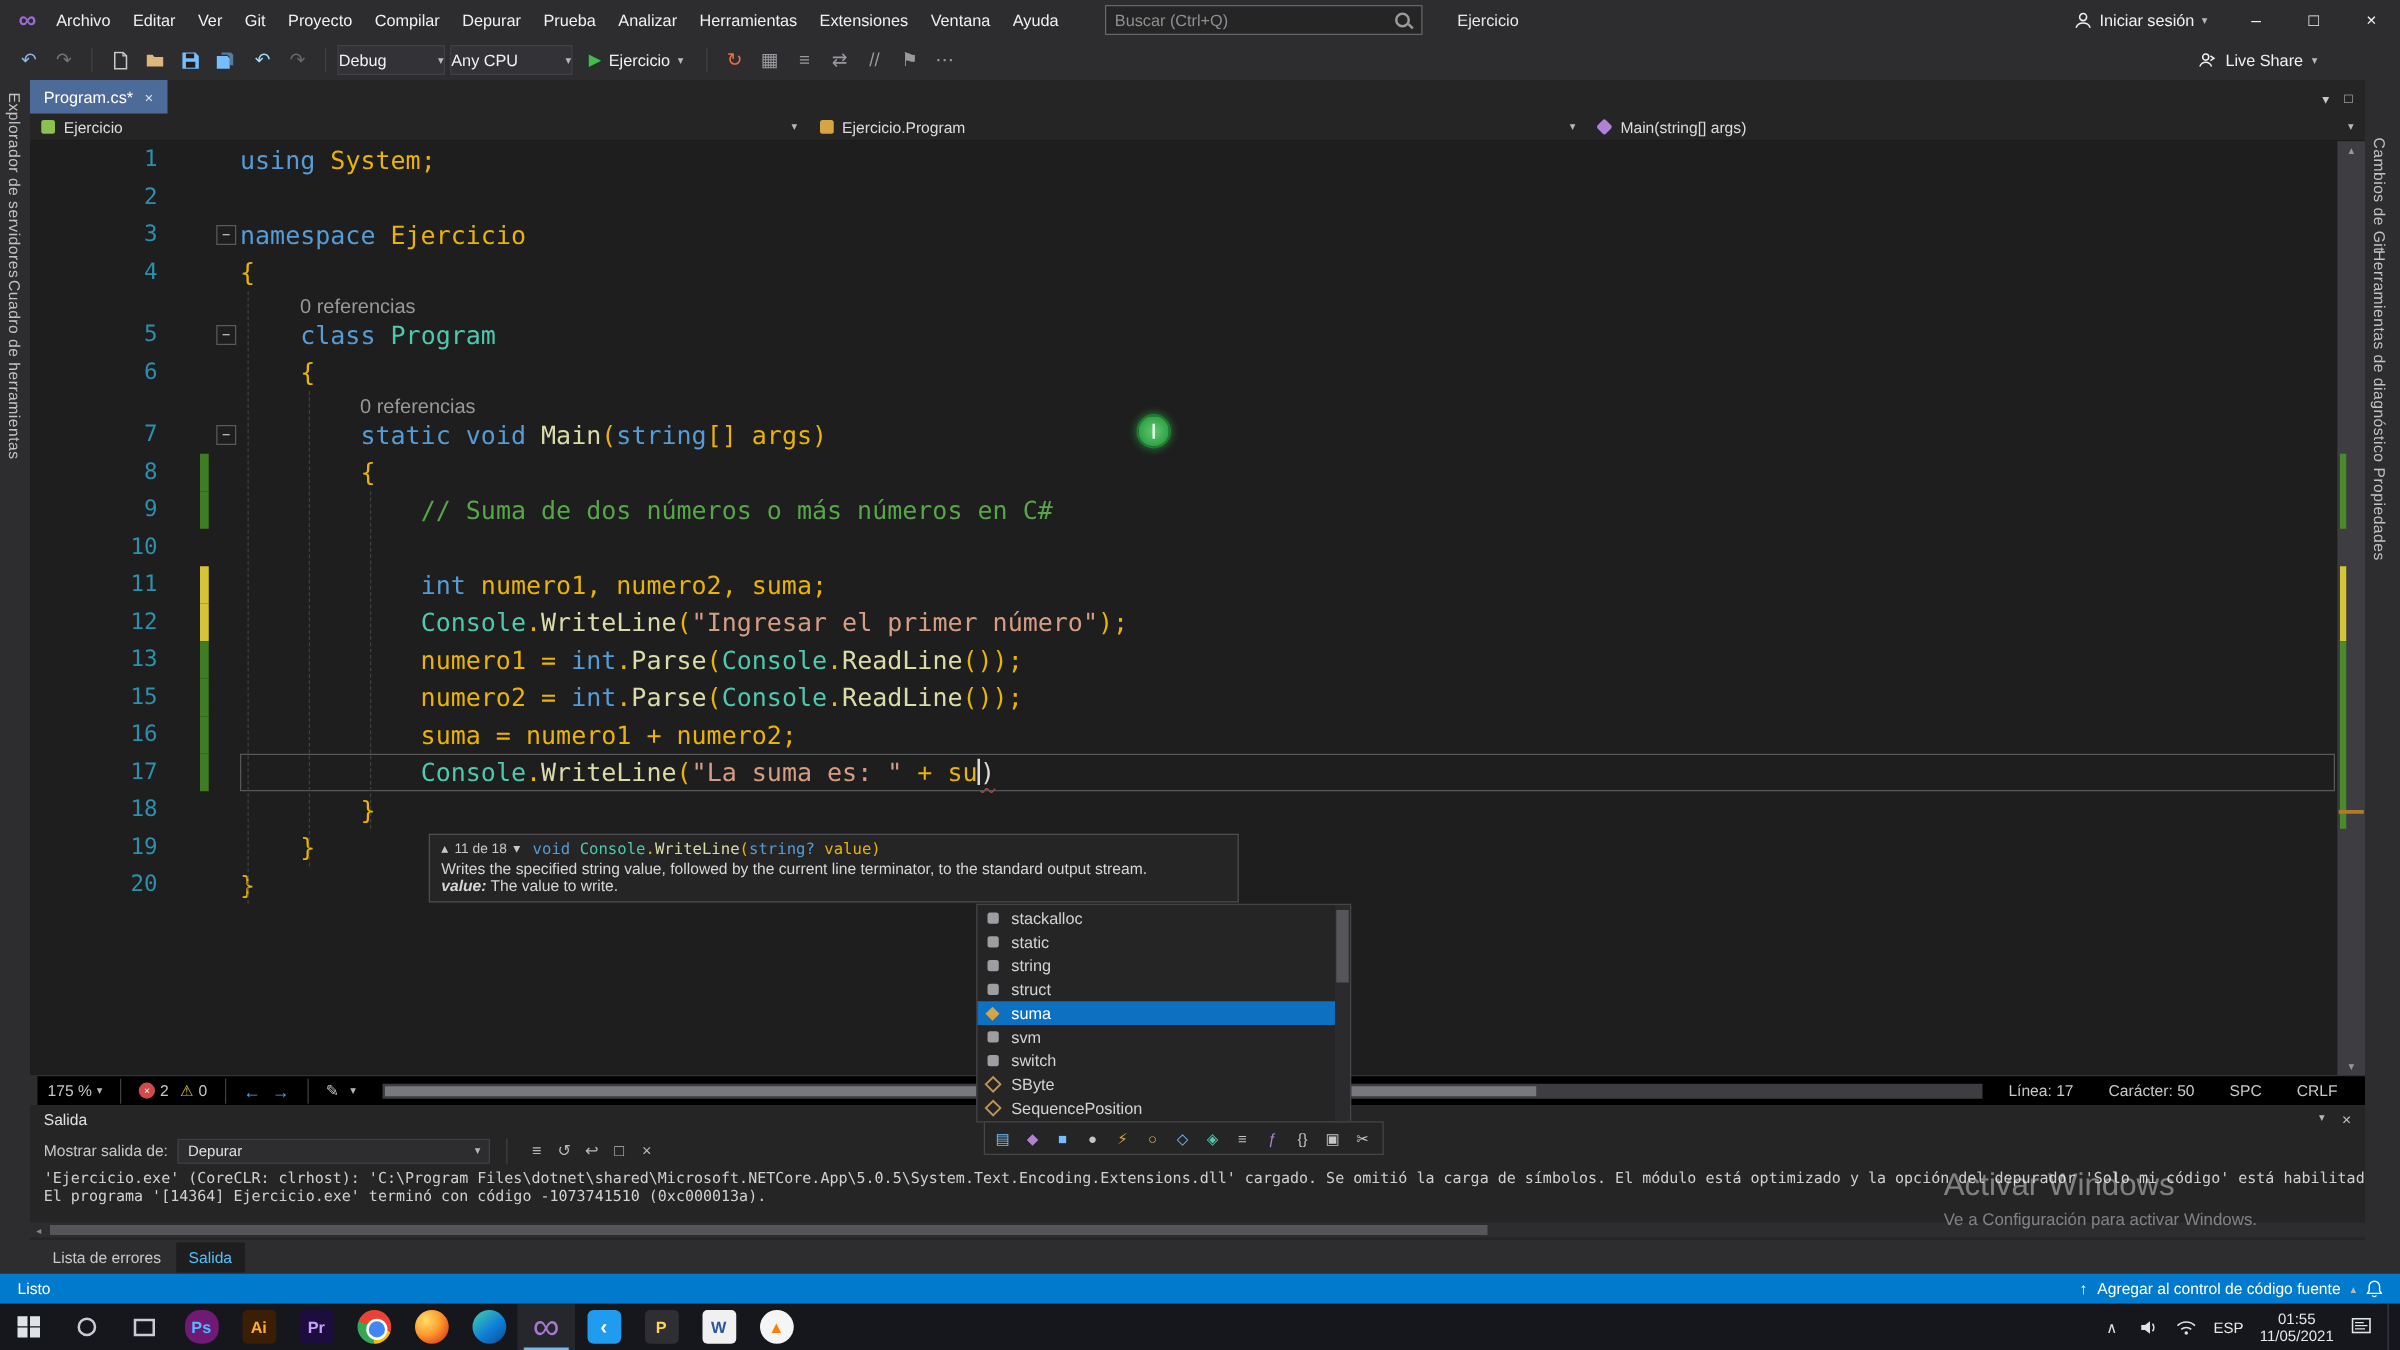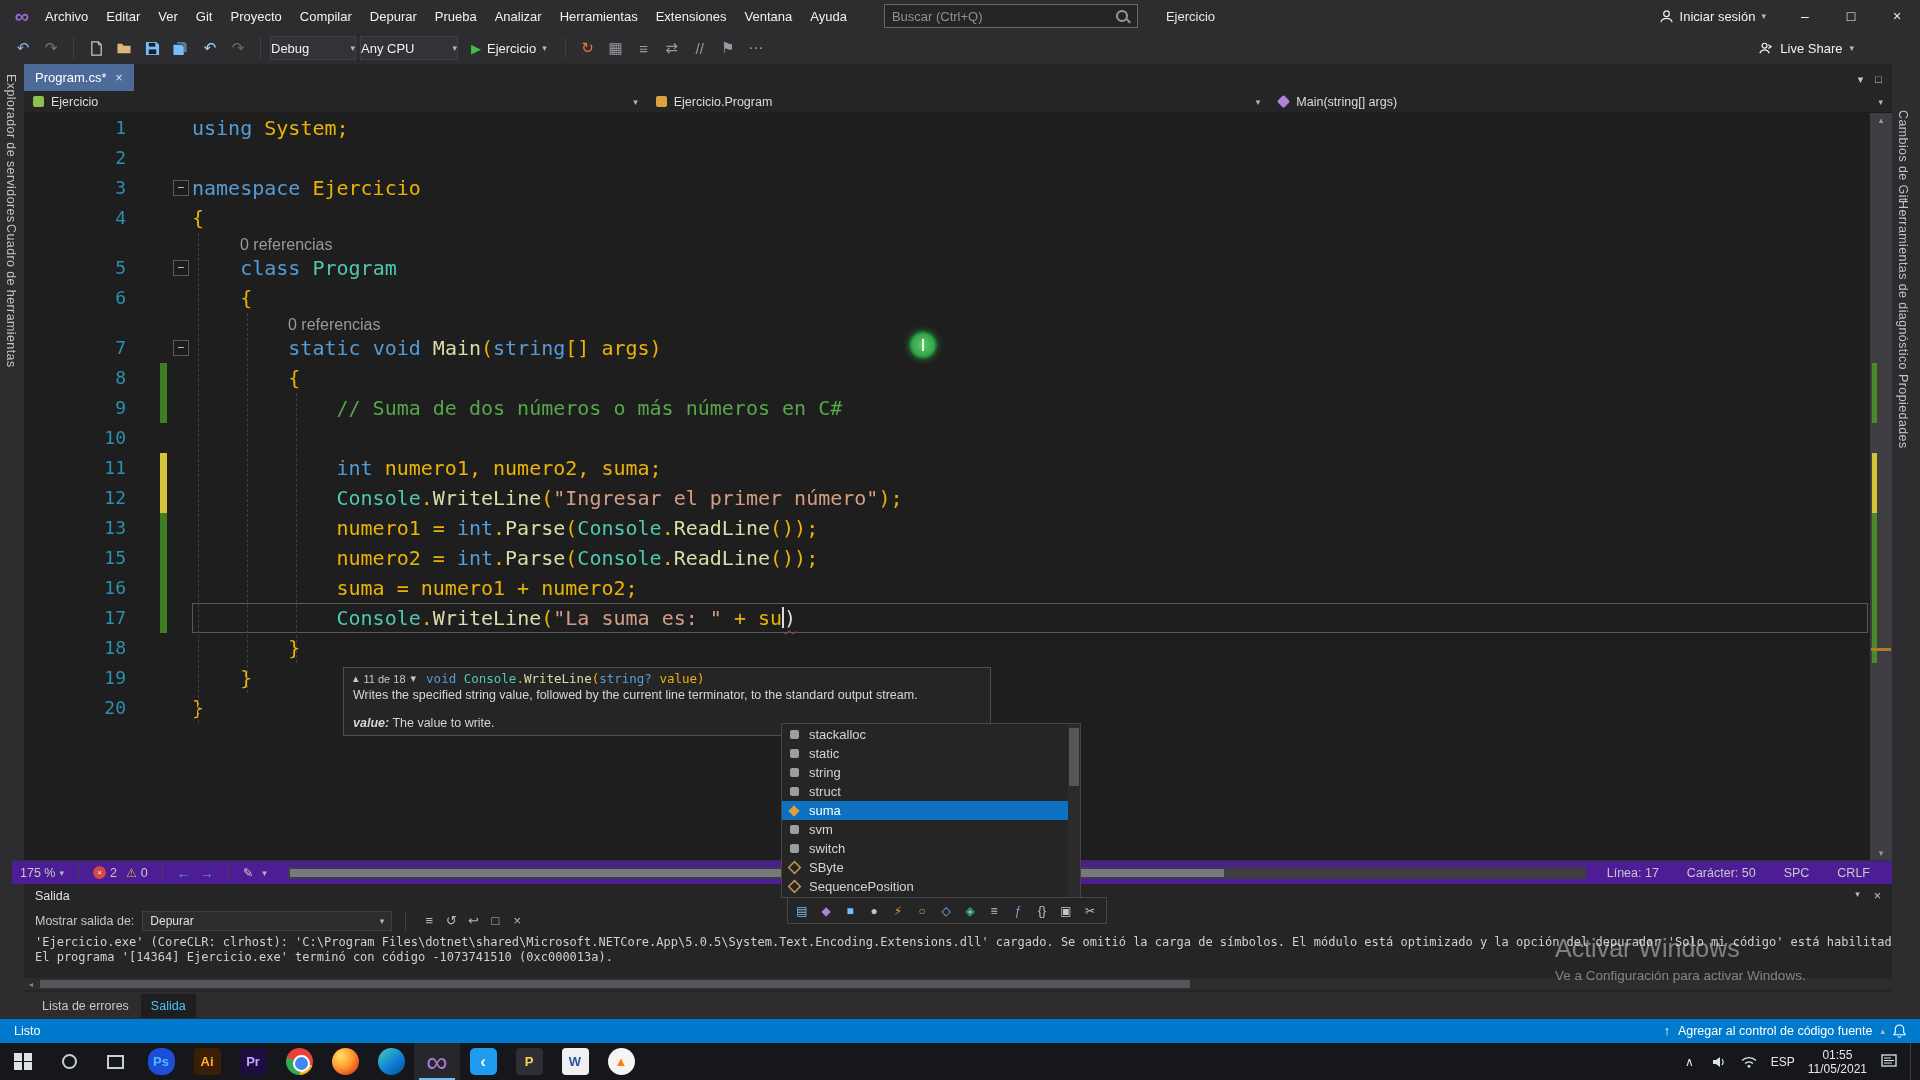--- a/index.html
+++ b/index.html
@@ -67,40 +67,40 @@
   .crow.cur::after{content:"";position:absolute;left:168px;right:2px;top:0;bottom:0;border:1px solid #585858;pointer-events:none}
   .guide{position:absolute;border-left:1px dashed #3f3f46;width:0}
   #cursor-halo{position:absolute;left:885px;top:218px;width:28px;height:28px;border-radius:50%;background:radial-gradient(circle,#5ecb6c 0%,#2f9e43 75%);border:2px solid #1d7a30;box-shadow:0 0 7px rgba(60,200,90,.55);z-index:30;display:flex;align-items:center;justify-content:center}
   #cursor-halo::after{content:"";width:2px;height:12px;background:#eaffea}
   
   #tooltip{position:absolute;left:343px;top:667px;width:648px;background:#252526;border:1px solid #4d4d52;z-index:20;font-size:12.5px;color:#cfcfcf;padding:3px 9px 5px}
   .tt-row1{display:flex;align-items:center;gap:5px}
   .tt-pager{display:flex;gap:5px;align-items:center;color:#c8c8c8;font-size:11px;margin-right:5px}
   #tt-sig-tokens{font-family:"DejaVu Sans Mono","Liberation Mono",monospace;font-size:12.5px}
   .tt-desc{margin-top:2px;color:#d6d6d6}
-  .tt-param{margin-top:14px;color:#d6d6d6}
+  .tt-param{margin-top:0;color:#d6d6d6}
   #completion{position:absolute;left:781px;top:723px;width:300px;background:#252526;border:1px solid #464649;z-index:21;padding:1px 0}
   .ci{display:flex;align-items:center;gap:8px;height:19px;padding:0 5px;font-size:13px;color:#d4d4d4}
   .ci.sel{background:#0e70c0;color:#fff}
   .cico{width:14px;height:14px;flex:none;display:flex;align-items:center;justify-content:center}
   .cico.keyword::before{content:"";width:9px;height:9px;background:#9e9ea2;border-radius:2px}
   .cico.local::before{content:"";width:10px;height:10px;background:#d8a342;transform:rotate(45deg) scale(.8)}
   .cico.struct::before{content:"";width:9px;height:9px;border:2px solid #c09553;transform:rotate(45deg) scale(.75)}
   #comp-scroll{position:absolute;right:0;top:0;width:12px;bottom:0;background:#2b2b2e}
   #comp-thumb{position:absolute;right:1px;top:4px;width:10px;height:58px;background:#55555a}
   #comp-toolbar{position:absolute;left:787px;top:897px;width:320px;height:27px;background:#252526;border:1px solid #464649;z-index:21;display:flex;align-items:center;padding:0 3px}
   #comp-filters{display:flex;gap:2px}
   .cfi{width:22px;height:21px;display:inline-flex;align-items:center;justify-content:center;font-size:12px;color:#c5c5c5}
   
   #vscroll{position:absolute;right:28px;top:113px;width:22px;height:747px;background:#3e3e42;z-index:5}
   .sb-arrow{position:absolute;left:0;width:22px;height:14px;color:#999;font-size:9px;display:flex;align-items:center;justify-content:center}
   .sbm{position:absolute;left:2px;width:5px}
   #sb-caret{position:absolute;left:1px;right:1px;height:3px;background:#b07a28}
   
-  #estrip{position:absolute;left:12px;right:28px;top:860px;height:24px;background:#4c1d95;display:flex;align-items:center;font-size:12.5px;color:#c8c8c8;padding:0 8px;gap:9px;border-top:1px solid #333}
+  #estrip{position:absolute;left:30px;right:28px;top:860px;height:24px;background:#000000;display:flex;align-items:center;font-size:12.5px;color:#c8c8c8;padding:0 8px;gap:9px;border-top:1px solid #333}
   .err-dot{width:13px;height:13px;border-radius:50%;background:#d14949;color:#fff;font-size:8px;display:inline-flex;align-items:center;justify-content:center}
   .cnt-wrap{display:flex;align-items:center;gap:4px}
   .warn-g{color:#d9c028;font-size:12px}
   .nav-arrow{color:#4aa3e8;font-size:14px}
   #hscroll{flex:1;height:12px;background:#3e3e42;margin:0 12px;position:relative}
   #hscroll .hthumb{position:absolute;left:2px;top:2px;height:8px;width:72%;background:#77797e}
   #estrip-right{display:flex;gap:28px;padding-right:14px}
   
   #output{position:absolute;left:24px;right:28px;top:884px;height:108px;background:#252526}
   #out-head{height:24px;display:flex;align-items:center;padding:0 11px;font-size:12.5px;color:#e0e0e0}
@@ -656,21 +656,21 @@
         </span>
     </div>
     <div class="tb-sys">
         <span class="search-ring"></span>
       </div>
     <div class="tb-sys">
         <span class="taskview"></span>
       </div>
     <div id="tb-apps">
         <div class="tb-app">
-          <div class="app-label" style="background: #1d4ed8; color: rgb(83, 185, 255); border-radius: 12px;">Ps</div>
+          <div class="app-label" style="background: #701a75; color: rgb(83, 185, 255); border-radius: 12px;">Ps</div>
         </div>
         <div class="tb-app">
           <div class="app-label" style="background: rgb(58, 31, 5); color: rgb(255, 171, 58);">Ai</div>
         </div>
         <div class="tb-app">
           <div class="app-label" style="background: rgb(29, 13, 63); color: rgb(201, 160, 255);">Pr</div>
         </div>
         <div class="tb-app">
           <div class="app-chrome"></div>
         </div>

